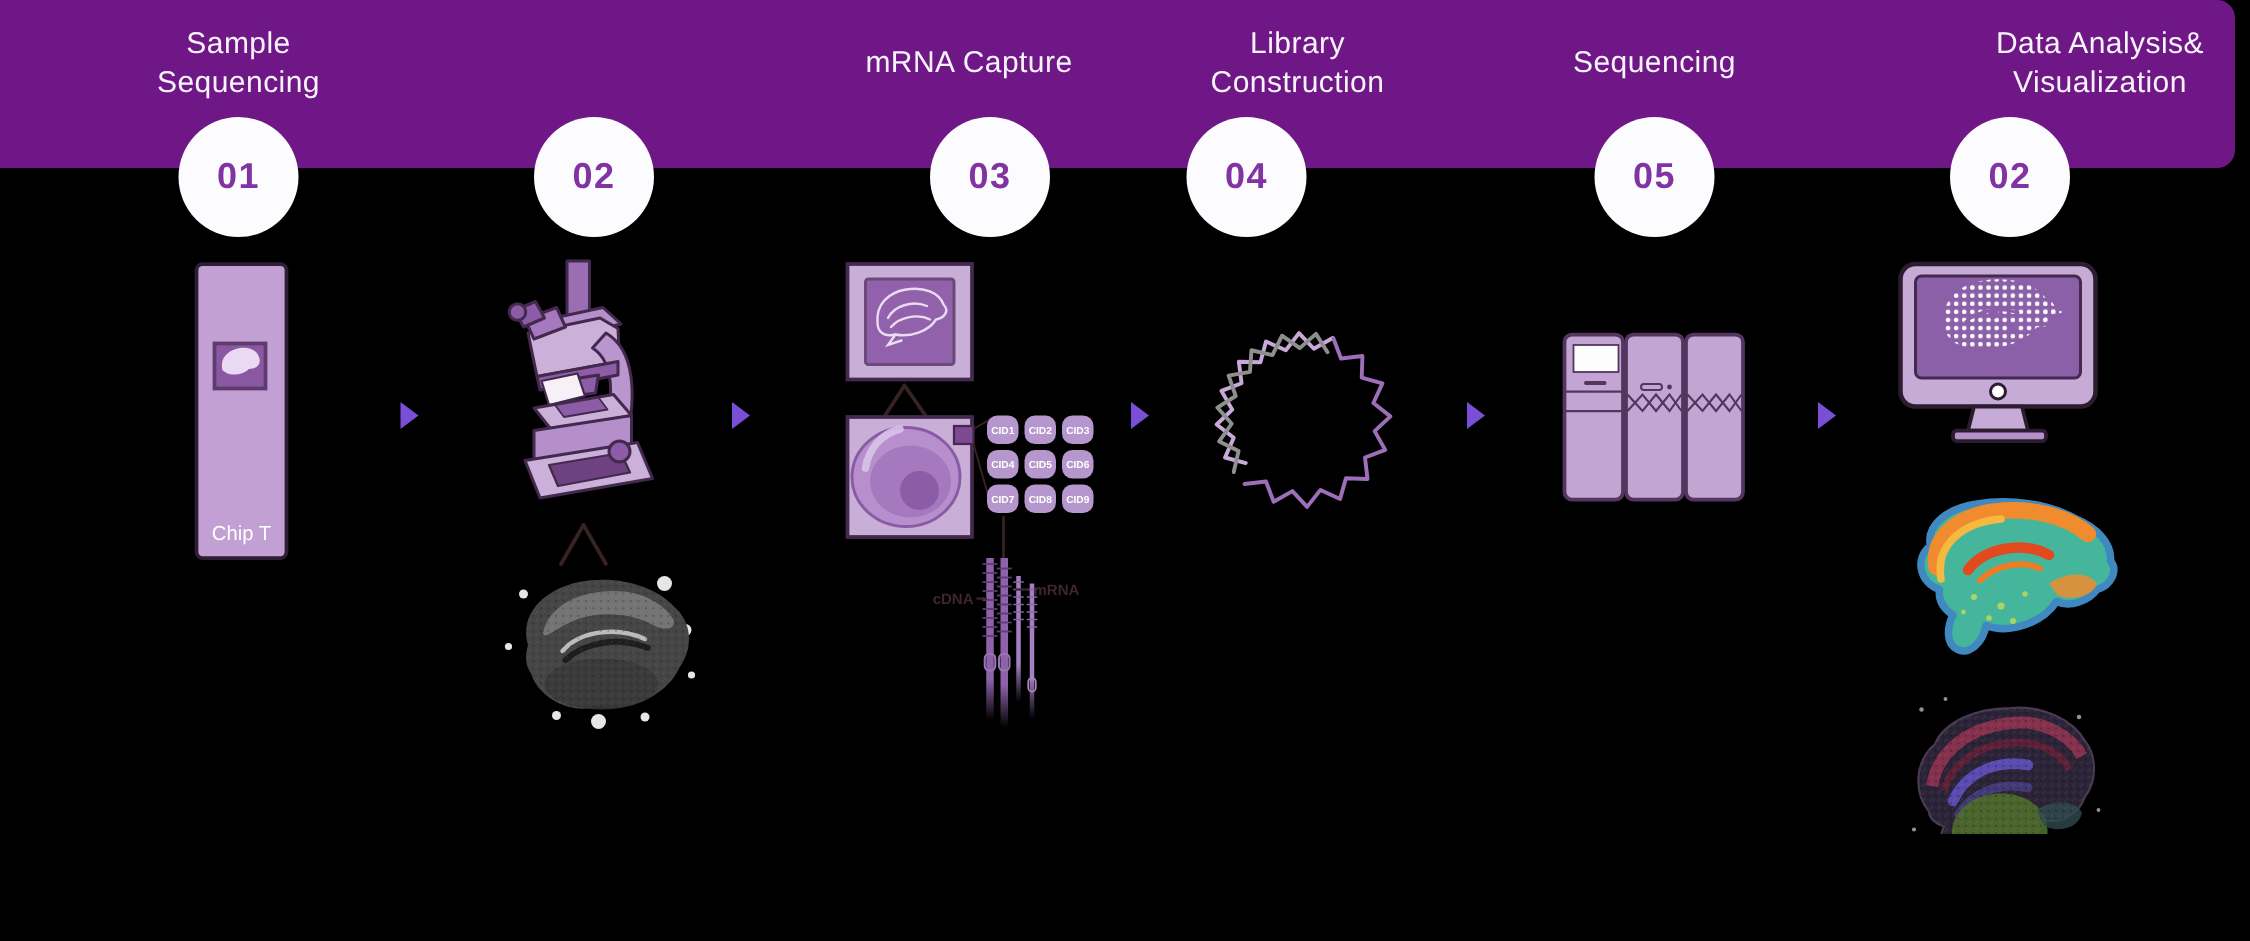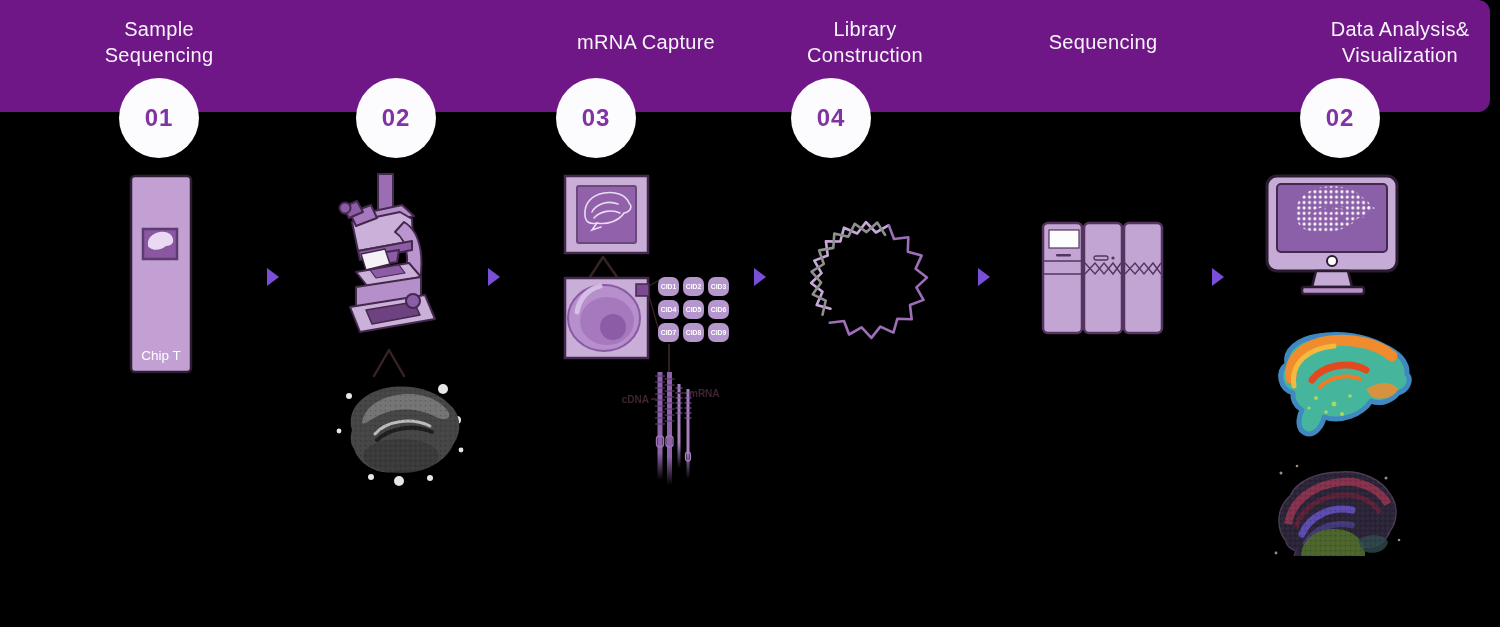--- a/index.html
+++ b/index.html
@@ -47,25 +47,28 @@
     <span>Data Analysis&amp;</span>
     <span>Visualization</span>
   </div>
 
   <div class="step-circle" style="left:119px">
       <span>01</span>
     </div>
   <div class="step-circle" style="left:356px">
       <span>02</span>
     </div>
-  <div class="step-circle" style="left:556px">
+  <div class="step-circle" style="left:620px">
       <span>03</span>
     </div>
   <div class="step-circle" style="left:791px">
       <span>04</span>
+    </div>
+  <div class="step-circle" style="left:1063px">
+      <span>05</span>
     </div>
   <div class="step-circle" style="left:1300px">
       <span>02</span>
     </div>
 
   <div class="flow-arrow" style="left:267px"></div>
   <div class="flow-arrow" style="left:488px"></div>
   <div class="flow-arrow" style="left:754px"></div>
   <div class="flow-arrow" style="left:978px"></div>
   <div class="flow-arrow" style="left:1212px"></div>

